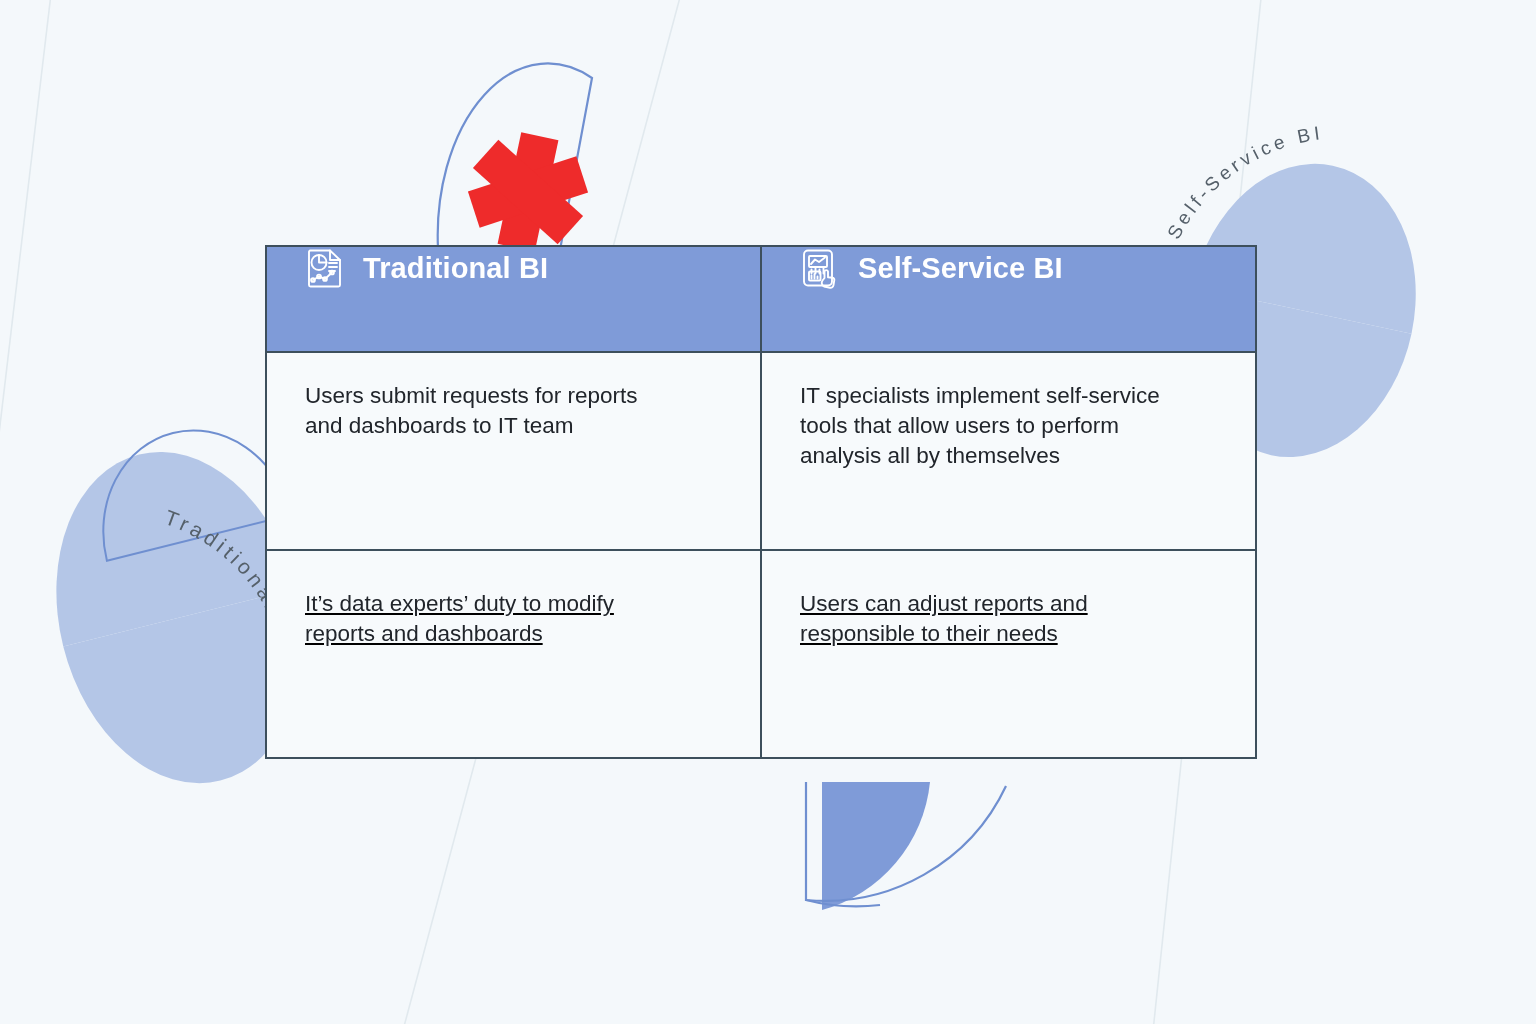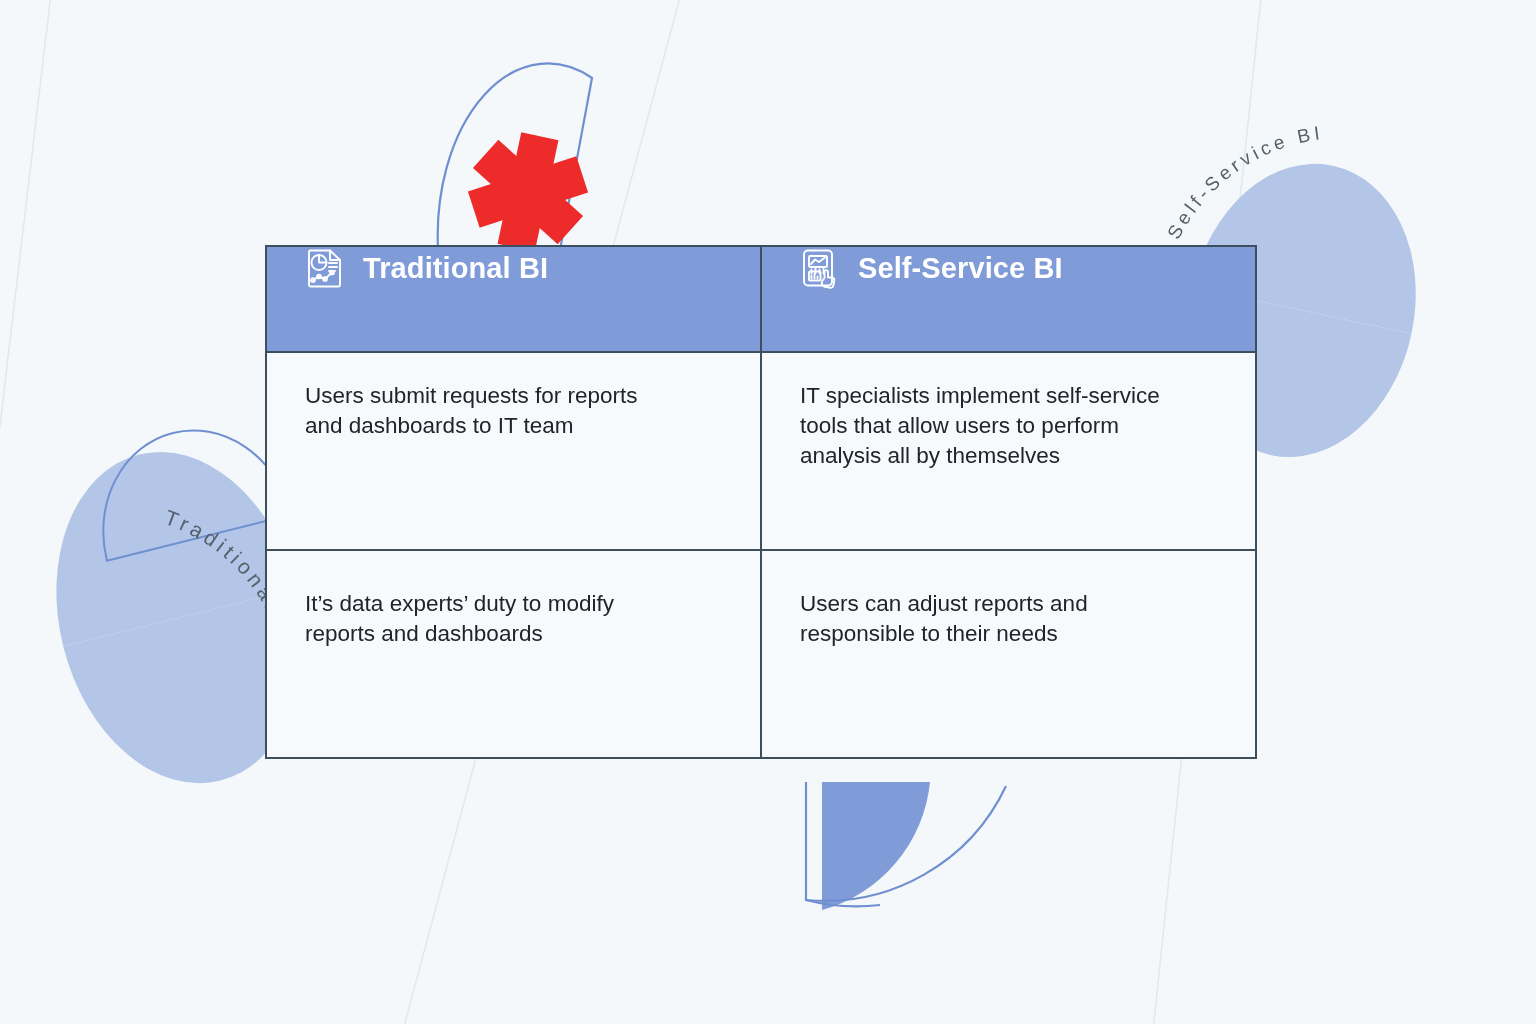--- a/index.html
+++ b/index.html
@@ -75,21 +75,21 @@
   }
   .cell-text {
     color: #21252b;
     font-size: 22.5px;
     line-height: 1.33;
     font-weight: 400;
     white-space: pre-line;
   }
   tr.row-1 td { height: 140px; }
   tr.row-2 td { height: 140px; }
-  tr.row-3 td { height: 140px; padding-top: 38px; }
+  tr.row-3 td { height: 140px; padding-top: 38px; text-decoration: underline; }
 </style>
 </head>
 <body>
 
 <div id="stage">
 
   <svg class="bg-layer" viewBox="0 0 1536 1024" width="1536" height="1024" xmlns="http://www.w3.org/2000/svg">
     <defs>
       <path id="arcLeftLabel" d="M 150 520 A 175 175 0 0 1 255 790"></path>
       <path id="arcRightLabel" d="M 1176 245 A 185 185 0 0 1 1372 140"></path>

